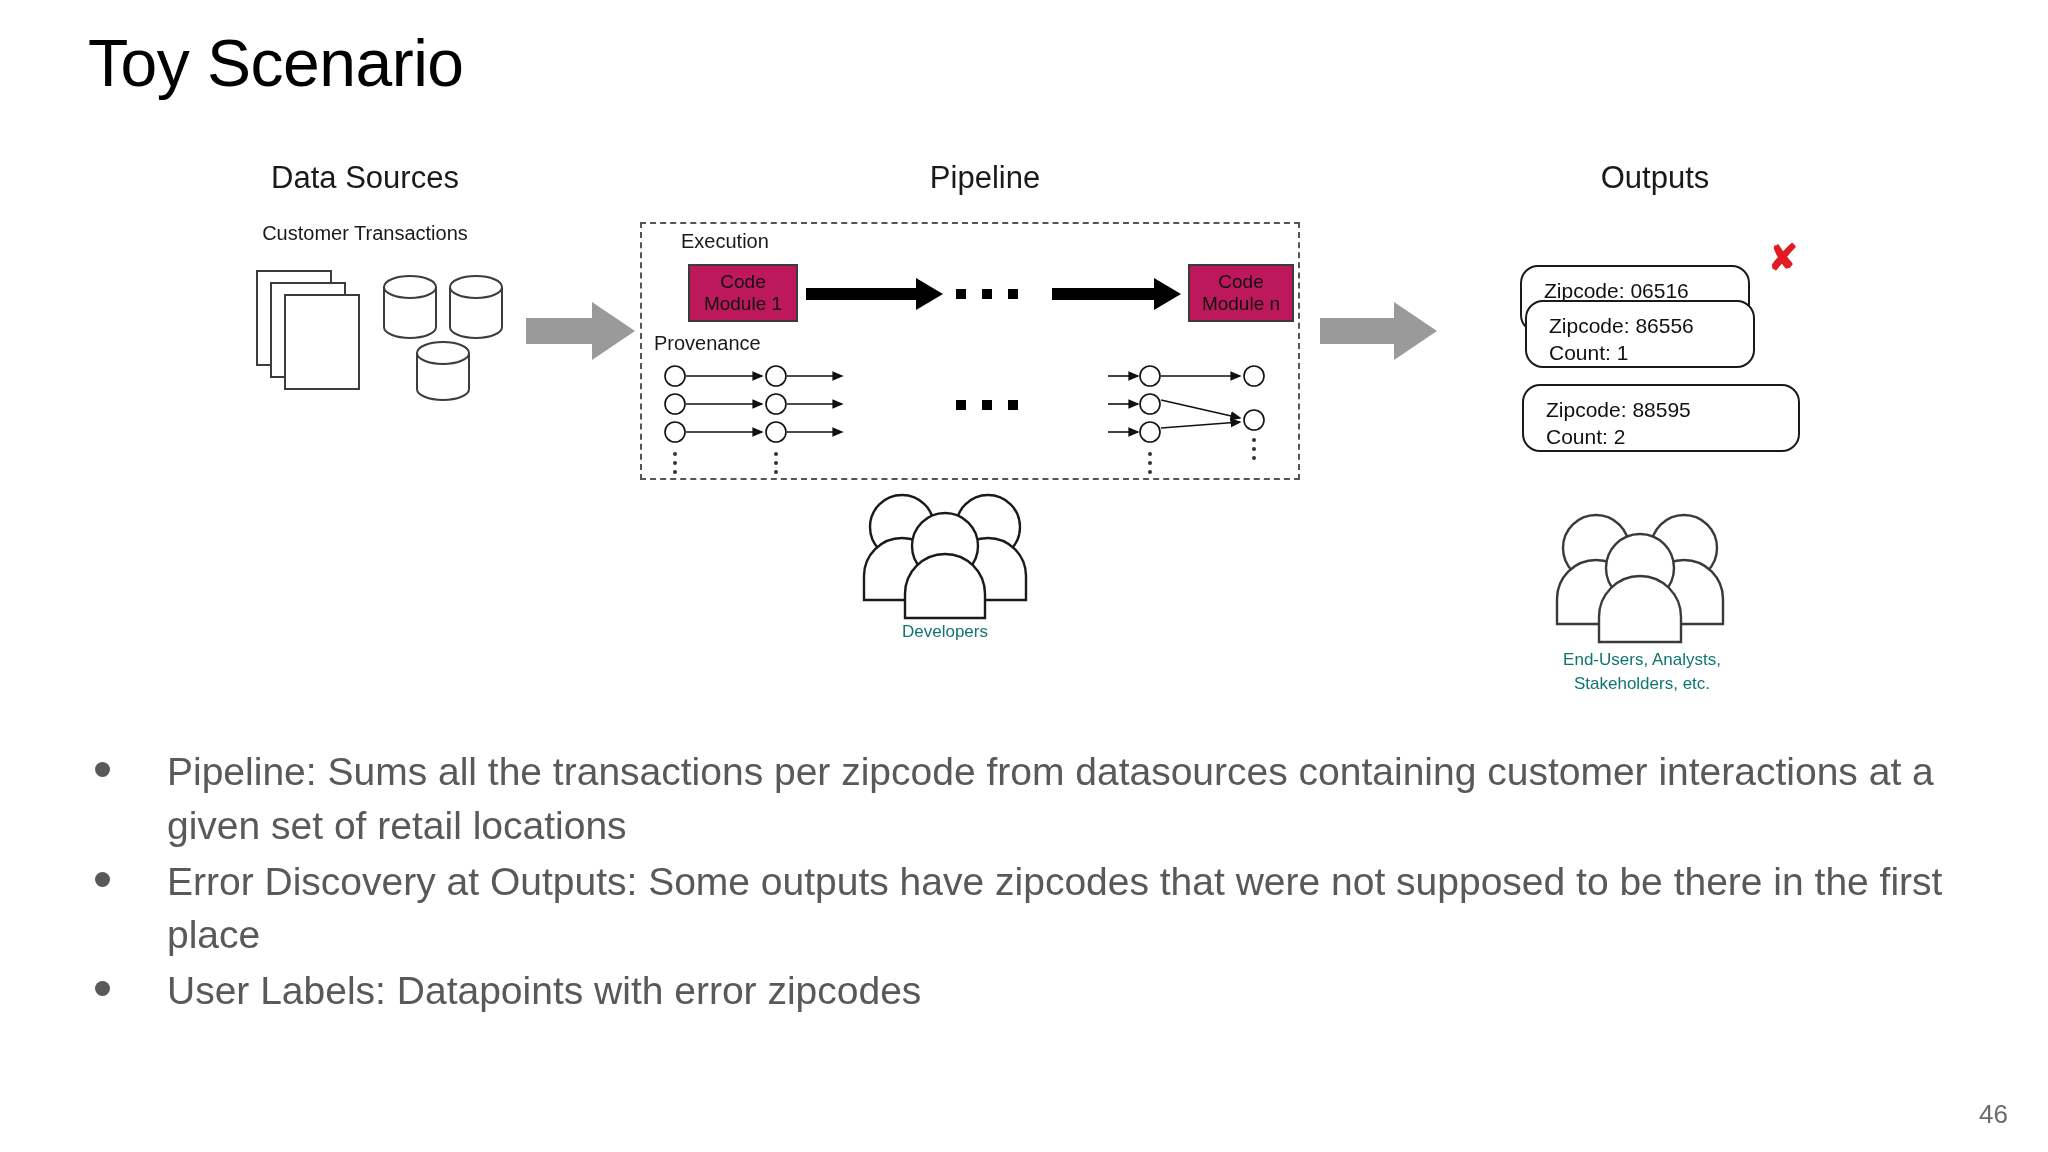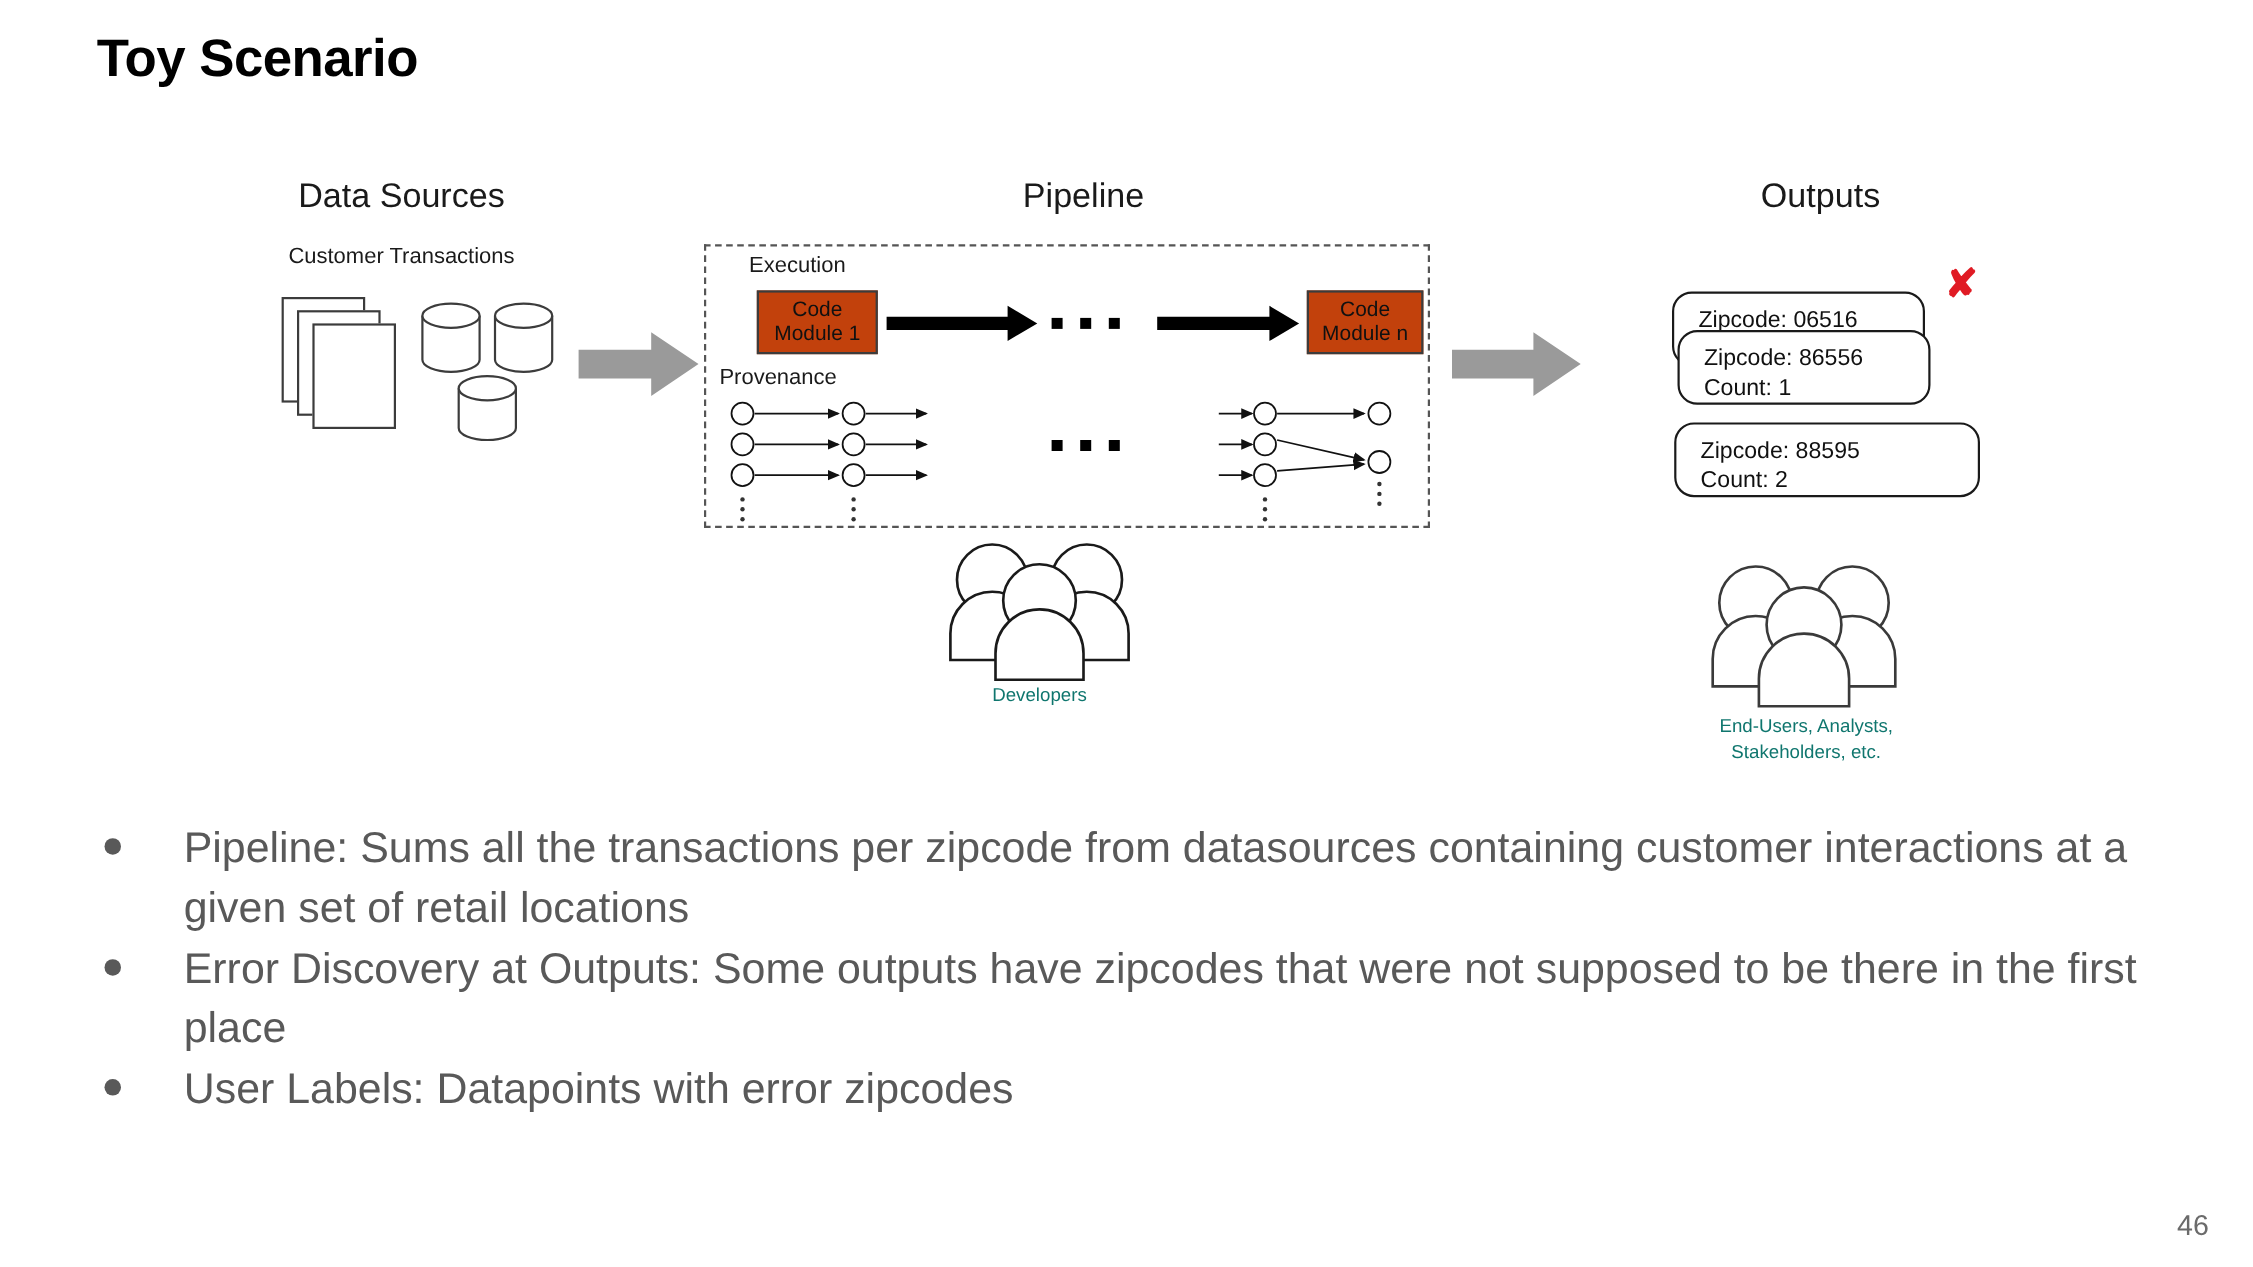--- a/index.html
+++ b/index.html
@@ -14,24 +14,24 @@
     overflow: hidden;
     font-family: "Liberation Sans", sans-serif;
     background: #ffffff;
   }
 
   
   .slide-title {
     position: absolute;
     left: 88px;
     top: 30px;
-    font-size: 48px;
+    font-size: 66px;
     line-height: 1.0;
     color: #000000;
-    font-weight: 700;
+    font-weight: 400;
     letter-spacing: -0.5px;
     white-space: nowrap;
   }
 
   
   .figure {
     position: absolute;
     left: 240px;
     top: 160px;
     width: 1580px;
@@ -79,21 +79,21 @@
   
   .pipeline-box {
     position: absolute;
     border: 2px dashed #555555;
     box-sizing: border-box;
   }
 
   .code-module {
     position: absolute;
     border: 2px solid #3c3c3c;
-    background: #c2410c;
+    background: #be185d;
     box-sizing: border-box;
     display: flex;
     flex-direction: column;
     align-items: center;
     justify-content: center;
     font-size: 19px;
     color: #111111;
     line-height: 1.18;
     text-align: center;
   }

